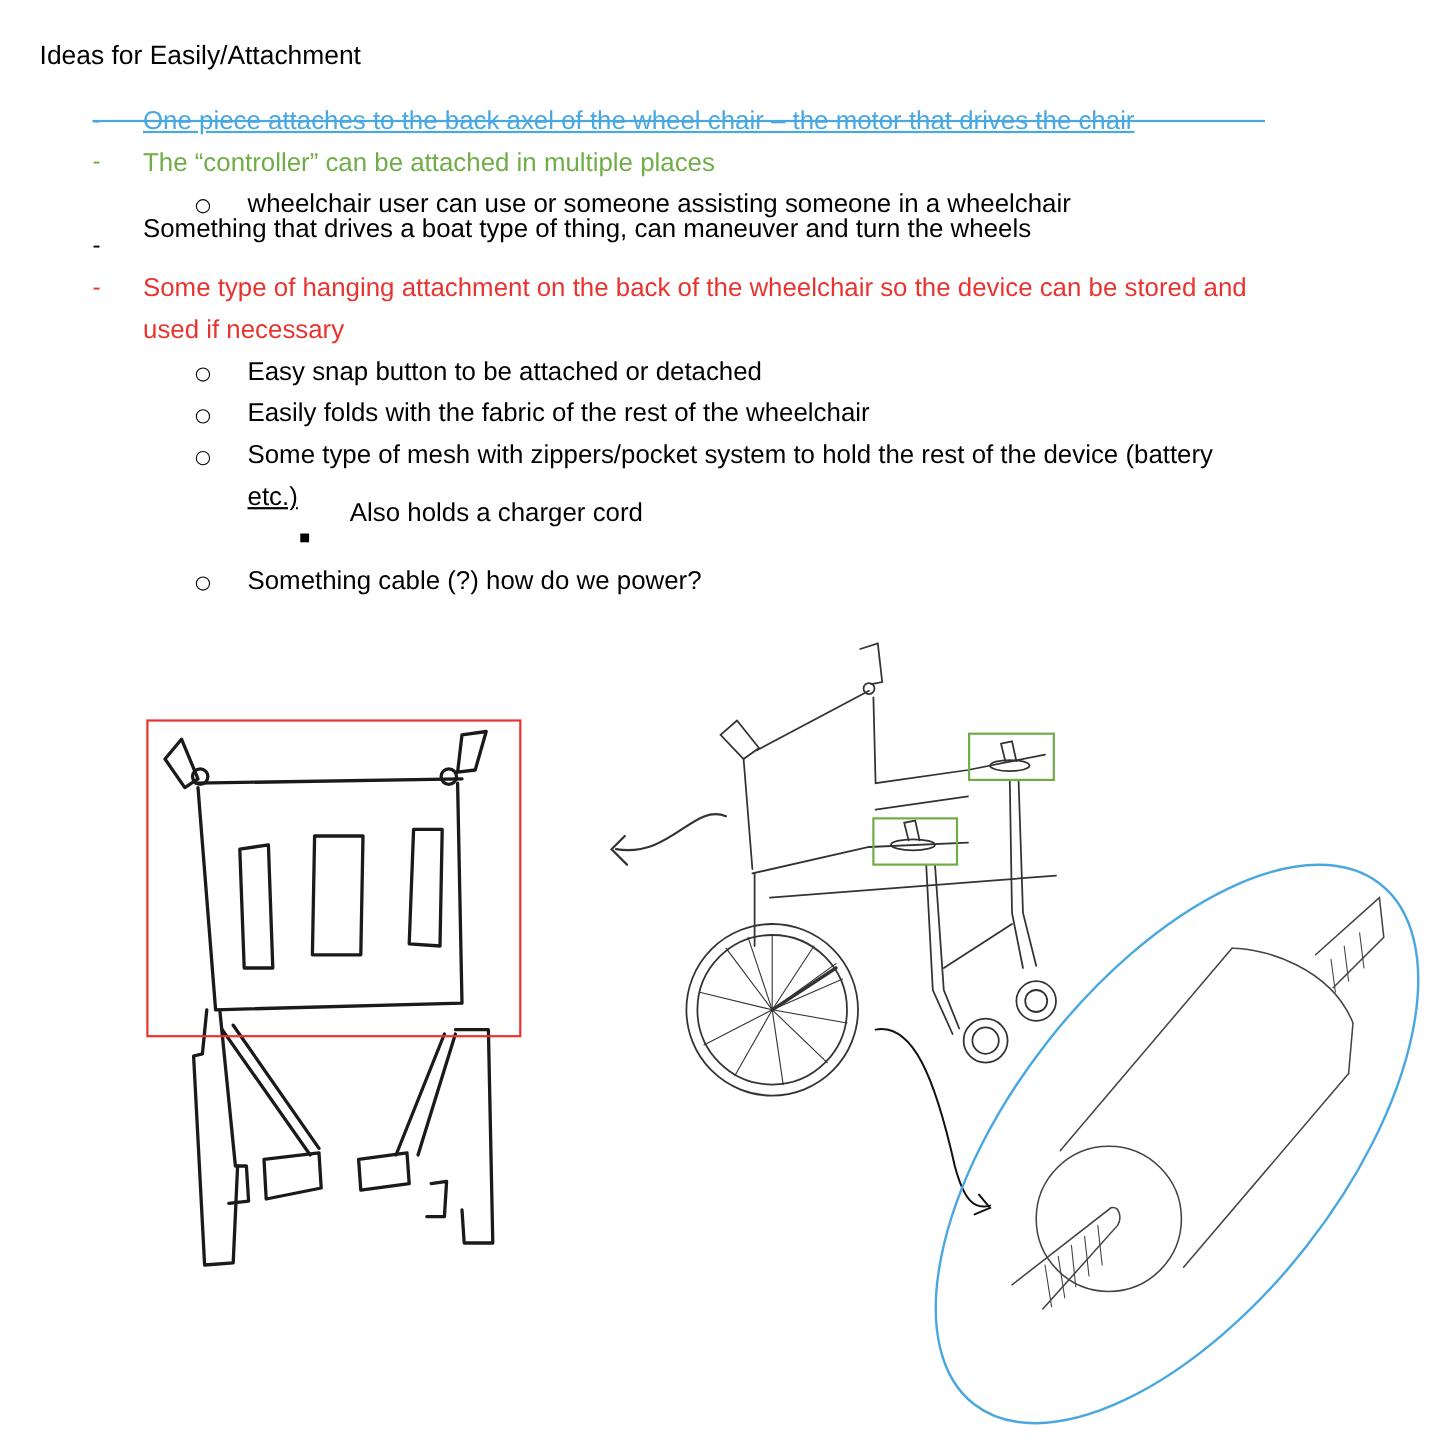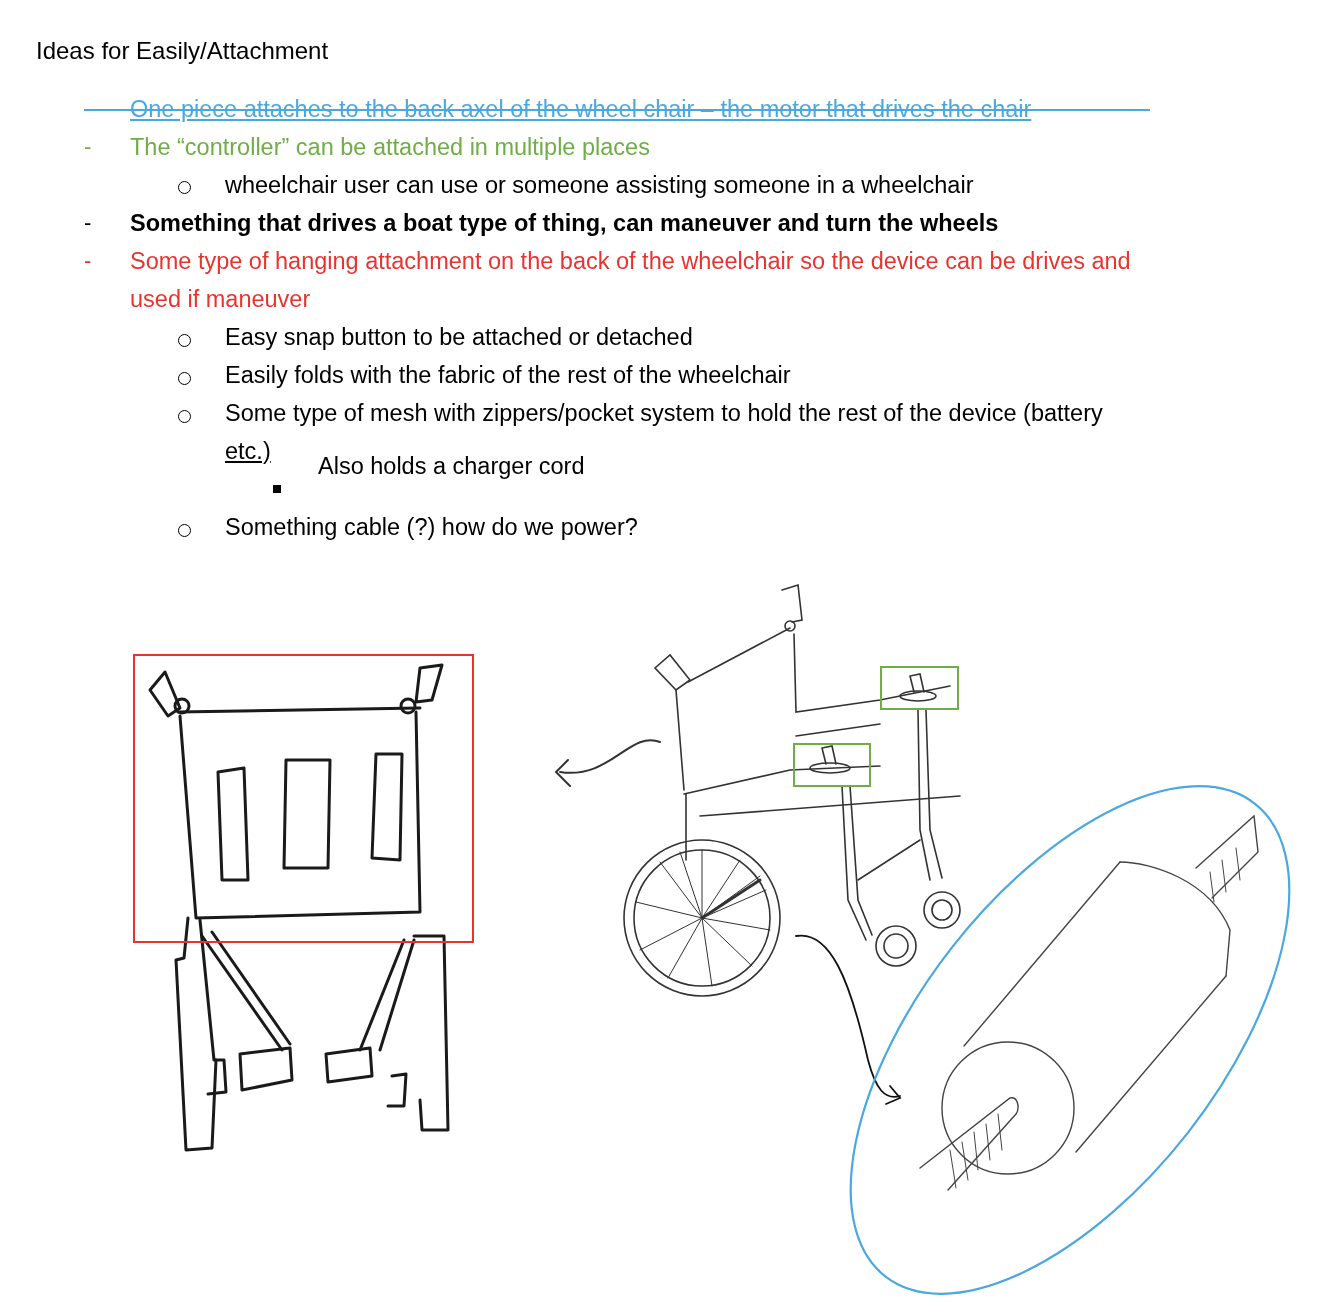--- a/index.html
+++ b/index.html
@@ -25,25 +25,25 @@
 <div class="bullet blue" style="left:84px; top:94px;">-</div>
 <div class="line blue" style="left:130px; top:94px;text-decoration:underline;">One piece attaches to the back axel of the wheel chair – the motor that drives the chair</div>
 
 <div class="bullet green" style="left:84px; top:132px;">-</div>
 <div class="line green" style="left:130px; top:132px;">The “controller” can be attached in multiple places</div>
 
 <div class="circle-b" style="left:178px; top:181px;"></div>
 <div class="line" style="left:225px; top:170px;">wheelchair user can use or someone assisting someone in a wheelchair</div>
 
 <div class="bullet" style="left:84px; top:208px;">-</div>
-<div class="line" style="left:130px; top:208px;font-weight:bold;">Something that drives a boat type of thing, can maneuver and turn the wheels</div>
+<div class="line" style="left:130px; top:192px;">Something that drives a boat type of thing, can maneuver and turn the wheels</div>
 
 <div class="bullet red" style="left:84px; top:246px;">-</div>
-<div class="line red" style="left:130px; top:246px;">Some type of hanging attachment on the back of the wheelchair so the device can be drives and</div>
-<div class="line red" style="left:130px; top:284px;">used if maneuver</div>
+<div class="line red" style="left:130px; top:246px;">Some type of hanging attachment on the back of the wheelchair so the device can be stored and</div>
+<div class="line red" style="left:130px; top:284px;">used if necessary</div>
 
 <div class="circle-b" style="left:178px; top:334px;"></div>
 <div class="line" style="left:225px; top:322px;">Easy snap button to be attached or detached</div>
 
 <div class="circle-b" style="left:178px; top:372px;"></div>
 <div class="line" style="left:225px; top:360px;text-align:right;">Easily folds with the fabric of the rest of the wheelchair</div>
 
 <div class="circle-b" style="left:178px; top:410px;"></div>
 <div class="line" style="left:225px; top:398px;">Some type of mesh with zippers/pocket system to hold the rest of the device (battery</div>
 <div class="line" style="left:225px; top:436px;text-decoration:underline;">etc.)</div>

